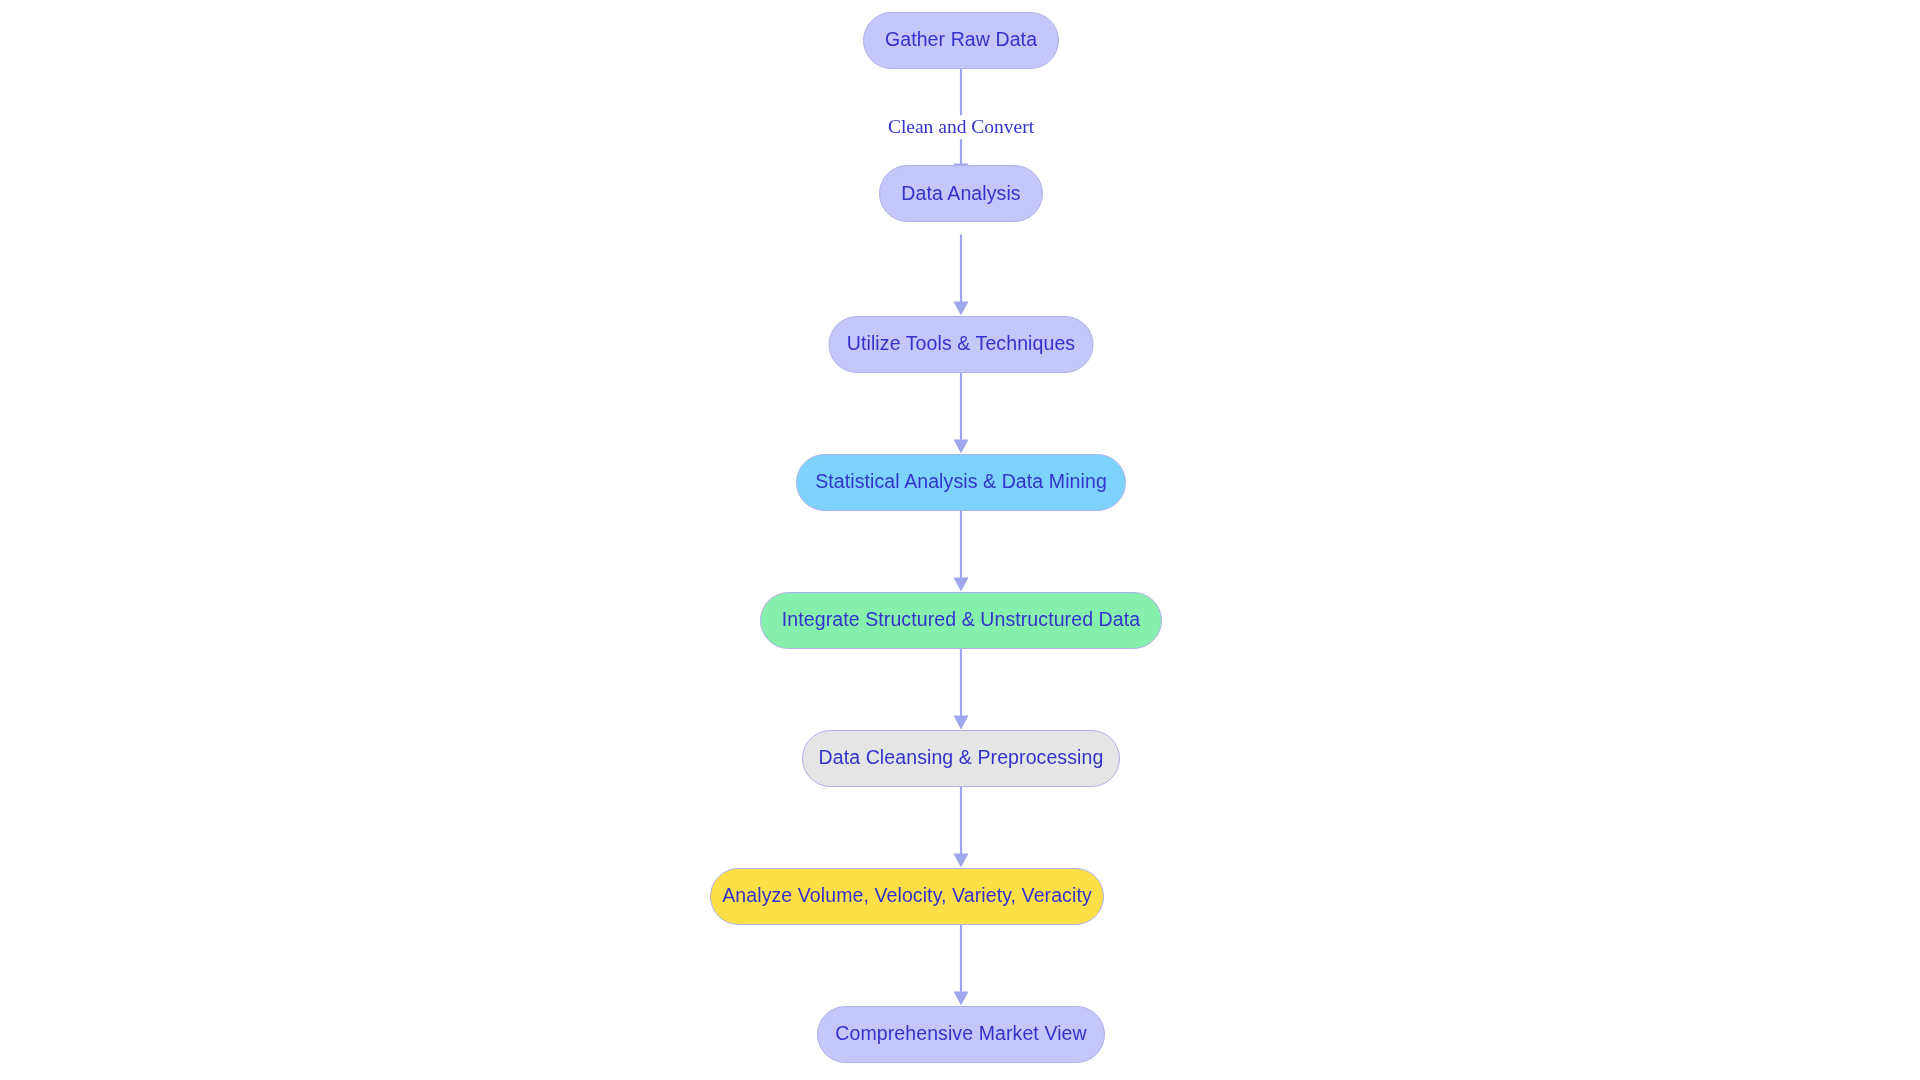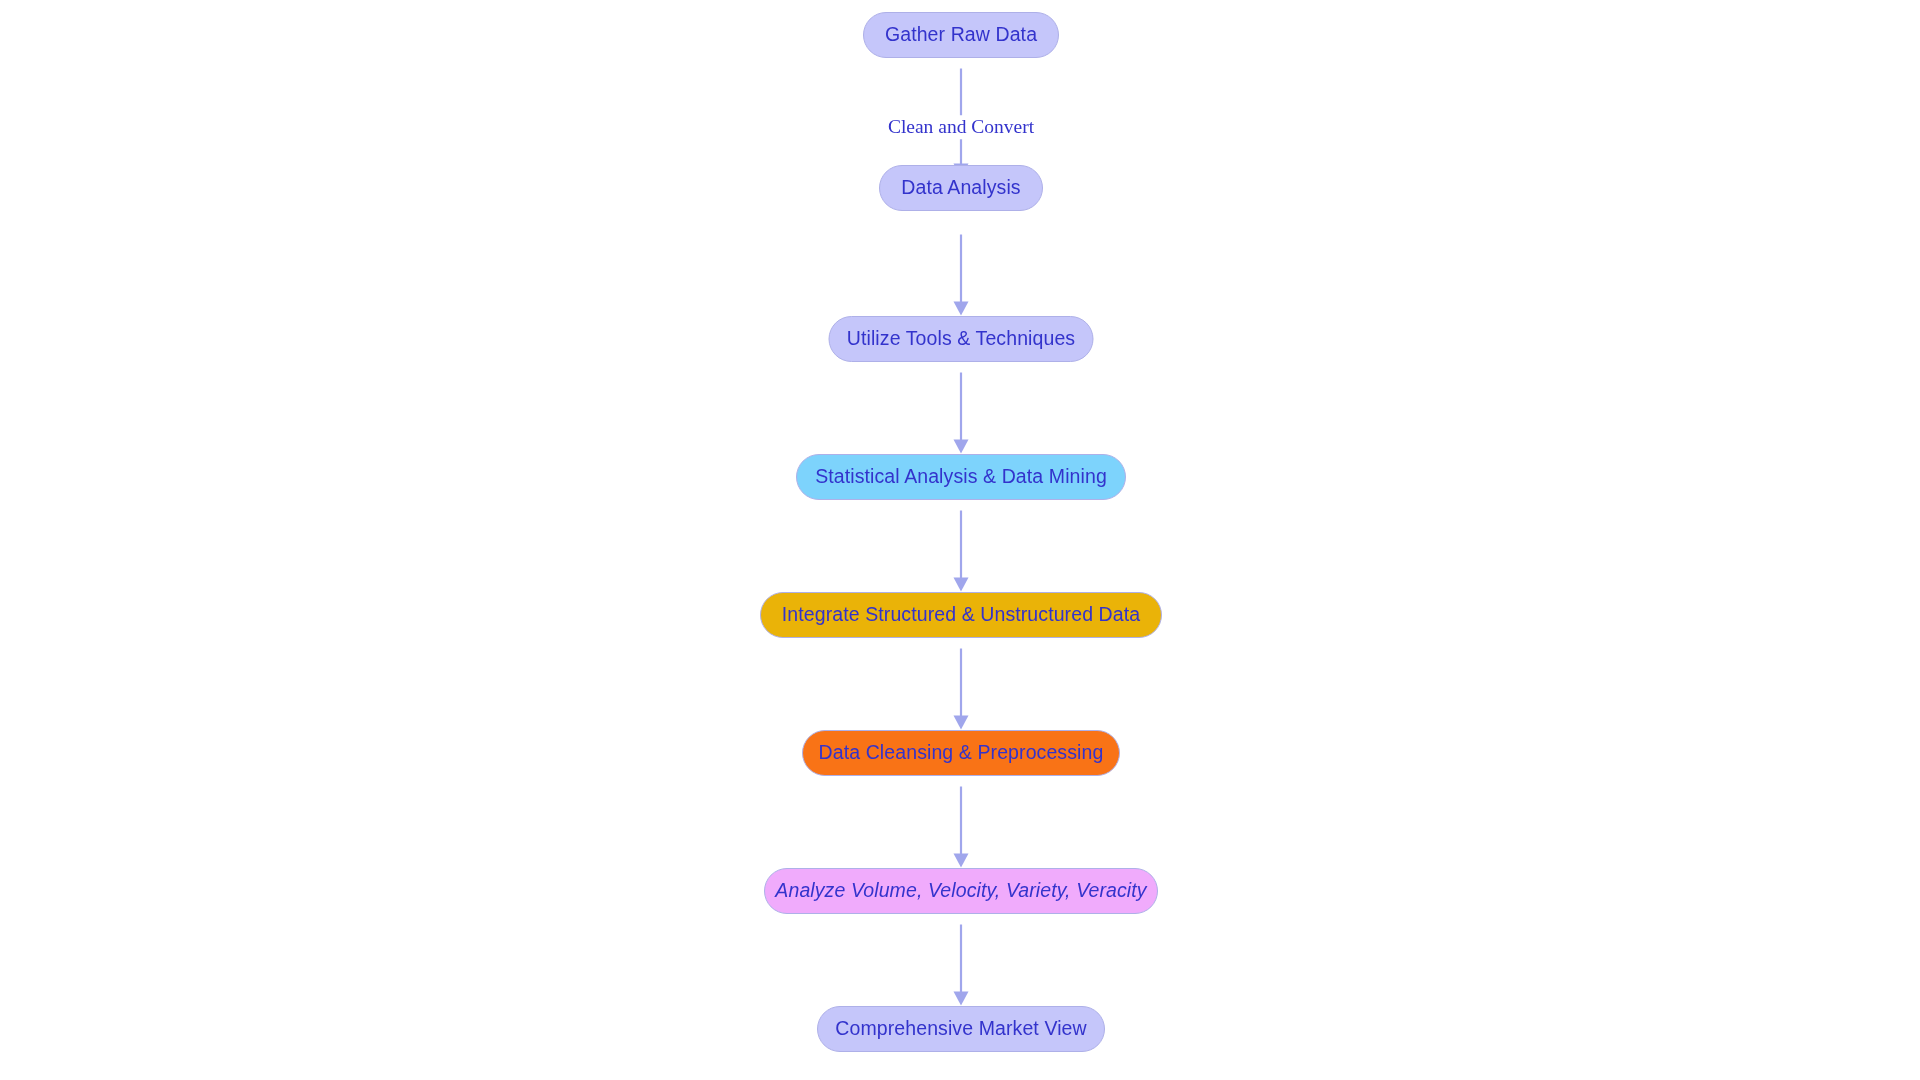--- a/index.html
+++ b/index.html
@@ -32,21 +32,21 @@
     display: block;
   }
 
   
   .node {
     position: absolute;
     box-sizing: border-box;
     display: flex;
     align-items: center;
     justify-content: center;
-    height: 46px;
+    height: 57px;
     border-radius: 999px;
     background: #c5c6fa;
     border: 1.4px solid #aeb0e8;
     transform: translateX(-50%);
   }
   .node-label {
     color: #3333cc;
     font-family: "Liberation Sans", sans-serif;
     font-size: 19.5px;
     font-weight: 400;
@@ -96,27 +96,27 @@
       </div>
       <div class="node" style="left: 961px; top: 165px; width: 164px; background: rgb(197, 198, 250); border-color: rgb(174, 176, 232);">
         <span class="node-label" style="color: rgb(51, 51, 204);">Data Analysis</span>
       </div>
       <div class="node" style="left: 961px; top: 315.5px; width: 265px; background: rgb(197, 198, 250); border-color: rgb(174, 176, 232); align-items: center;">
         <span class="node-label" style="color: rgb(51, 51, 204);">Utilize Tools &amp; Techniques</span>
       </div>
       <div class="node" style="left: 961px; top: 453.5px; width: 330px; background: #7dd3fc; border-color: rgb(174, 176, 232);">
         <span class="node-label" style="color: rgb(51, 51, 204);">Statistical Analysis &amp; Data Mining</span>
       </div>
-      <div class="node" style="left: 961px; top: 591.5px; width: 402px; background: #eab308; border-color: rgb(174, 176, 232);">
+      <div class="node" style="left: 961px; top: 591.5px; width: 402px; background: #86efac; border-color: rgb(174, 176, 232);">
         <span class="node-label" style="color: rgb(51, 51, 204);">Integrate Structured &amp; Unstructured Data</span>
       </div>
-      <div class="node" style="left: 961px; top: 729.5px; width: 318px; background: #f97316; border-color: rgb(174, 176, 232);">
+      <div class="node" style="left: 961px; top: 729.5px; width: 318px; background: #e5e5e5; border-color: rgb(174, 176, 232);">
         <span class="node-label" style="color: rgb(51, 51, 204);">Data Cleansing &amp; Preprocessing</span>
       </div>
-      <div class="node" style="left: 961px; top: 867.5px; width: 394px; background: #f0abfc; border-color: rgb(174, 176, 232); font-style: italic;">
+      <div class="node" style="left: 907px; top: 867.5px; width: 394px; background: #fde047; border-color: rgb(174, 176, 232);">
         <span class="node-label" style="color: rgb(51, 51, 204);">Analyze Volume, Velocity, Variety, Veracity</span>
       </div>
       <div class="node" style="left: 961px; top: 1005.5px; width: 288px; background: rgb(197, 198, 250); border-color: rgb(174, 176, 232);">
         <span class="node-label" style="color: rgb(51, 51, 204);">Comprehensive Market View</span>
       </div>
     </div>
   <div id="edge-label-layer">
       <div class="edge-label" style="left: 961px; top: 127px; color: rgb(51, 51, 204);">Clean and Convert</div>
     </div>
 

